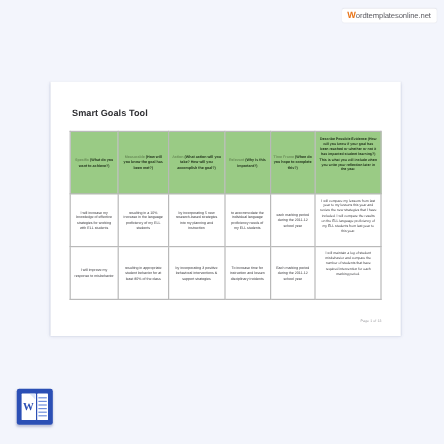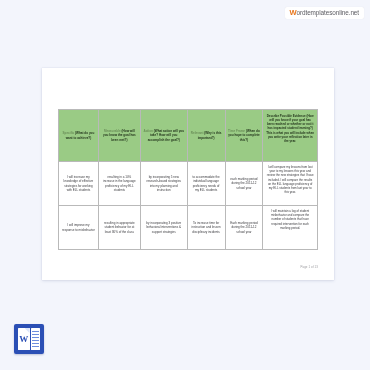--- a/index.html
+++ b/index.html
@@ -191,20 +191,21 @@
 </style>
 </head>
 <body>
 
 <div class="watermark">
   <span class="wm-w">W</span><span>ordtemplatesonline.net</span>
 </div>
 
 <div class="page">
 
+  <div class="page-title">Smart Goals Tool</div>
 
   <table class="goals-table">
     <thead>
       <tr>
         <th class="col-s"><span class="hdr-key">Specific</span><span> (What do you want to achieve?)</span></th>
         <th class="col-m"><span class="hdr-key">Measurable</span><span> (How will you know the goal has been met?)</span></th>
         <th class="col-a"><span class="hdr-key">Action</span><span> (What action will you take? How will you accomplish the goal?)</span></th>
         <th class="col-r"><span class="hdr-key">Relevant</span><span> (Why is this important?)</span></th>
         <th class="col-t"><span class="hdr-key">Time Frame</span><span> (When do you hope to complete this?)</span></th>
         <th class="col-e">Describe Possible Evidence (How will you know if your goal has been reached or whether or not it has impacted student learning?) This is what you will include when you write your reflection later in the year.</th>

